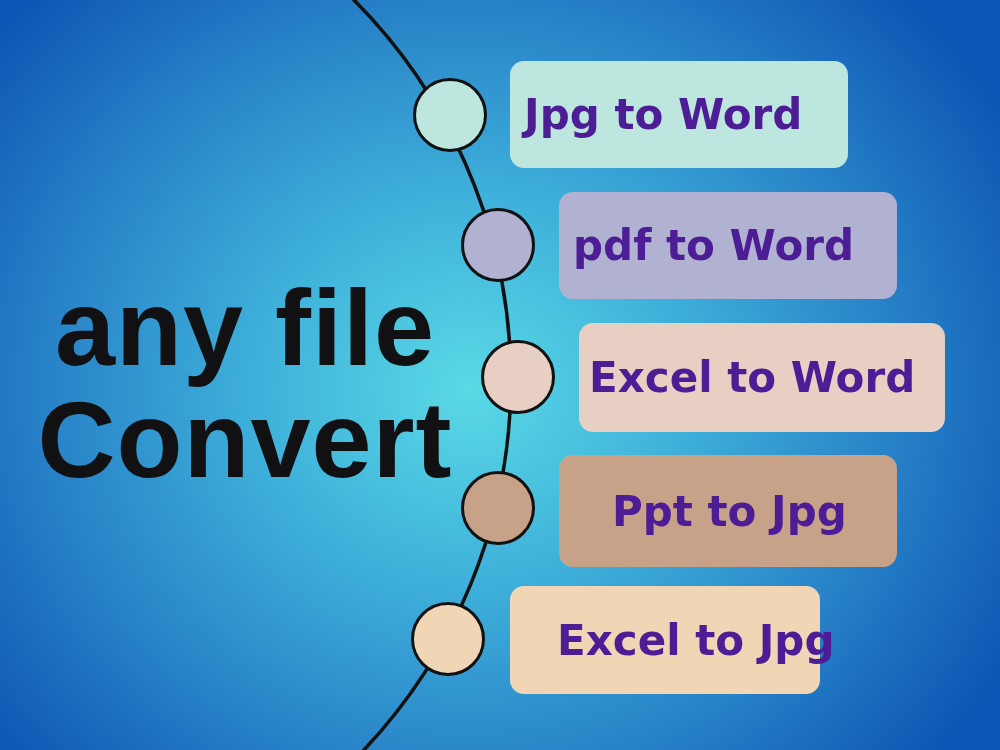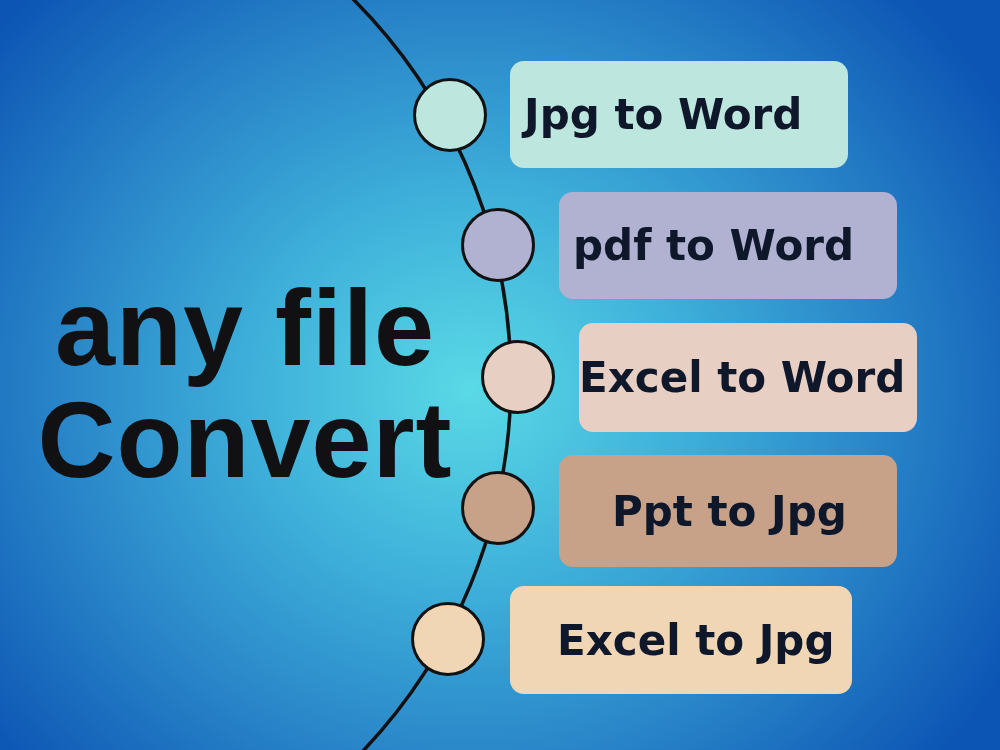--- a/index.html
+++ b/index.html
@@ -3,21 +3,21 @@
 <meta charset="utf-8">
 <style>
   html,body{margin:0;padding:0;}
   body{width:1000px;height:750px;overflow:hidden;position:relative;
     background:radial-gradient(ellipse 620px 560px at 470px 390px,#5ad9e6 0%,#3eb0da 35%,#2a87c9 65%,#0c55b4 100%);
     font-family:"DejaVu Sans","Liberation Sans",sans-serif;}
   .title{position:absolute;left:30px;top:272px;width:430px;text-align:center;
     font-family:"Liberation Sans",sans-serif;font-weight:bold;font-size:108px;line-height:112px;color:#111114;letter-spacing:1px;}
   svg.arc{position:absolute;left:0;top:0;}
   .item{position:absolute;border-radius:14px;display:flex;align-items:center;
-    font-family:"DejaVu Sans",sans-serif;font-weight:bold;color:#0f172a;font-size:42px;box-sizing:border-box;white-space:nowrap;}
+    font-family:"DejaVu Sans",sans-serif;font-weight:bold;color:#4c1d95;font-size:42px;box-sizing:border-box;white-space:nowrap;}
   .node{position:absolute;width:74px;height:74px;border-radius:50%;border:3px solid #111;box-sizing:border-box;}
 </style>
 </head>
 <body>
 
 <svg class="arc" width="1000" height="750" viewBox="0 0 1000 750">
   <path d="M 352 -2 A 539 539 0 0 1 362 752" fill="none" stroke="#111" stroke-width="3.5"></path>
 </svg>
 
 <div class="title">
@@ -29,25 +29,25 @@
 <div class="item" style="left:510px;top:61px;width:338px;height:107px;background:#bde6de;padding-left:14px;">
   <span>Jpg to Word</span>
 </div>
 
 <div class="node" style="left:461px;top:208px;background:#b1b2d2;"></div>
 <div class="item" style="left:559px;top:192px;width:338px;height:107px;background:#b1b2d2;padding-left:14px;text-align:center;">
   <span>pdf to Word</span>
 </div>
 
 <div class="node" style="left:481px;top:340px;background:#e8cfc3;"></div>
-<div class="item" style="left:579px;top:323px;width:338px;height:109px;background:#e8cfc3;padding-left:0;">
+<div class="item" style="left:579px;top:323px;width:366px;height:109px;background:#e8cfc3;padding-left:10px;">
   <span>Excel to Word</span>
 </div>
 
 <div class="node" style="left:461px;top:471px;background:#c8a288;"></div>
 <div class="item" style="left:559px;top:455px;width:338px;height:112px;background:#c8a288;padding-left:53px;">
   <span>Ppt to Jpg</span>
 </div>
 
 <div class="node" style="left:411px;top:602px;background:#f0d6b4;"></div>
-<div class="item" style="left:510px;top:586px;width:342px;height:108px;background:#f0d6b4;padding-left:47px;">
+<div class="item" style="left:510px;top:586px;width:310px;height:108px;background:#f0d6b4;padding-left:47px;">
   <span>Excel to Jpg</span>
 </div>
 
 </body></html>

